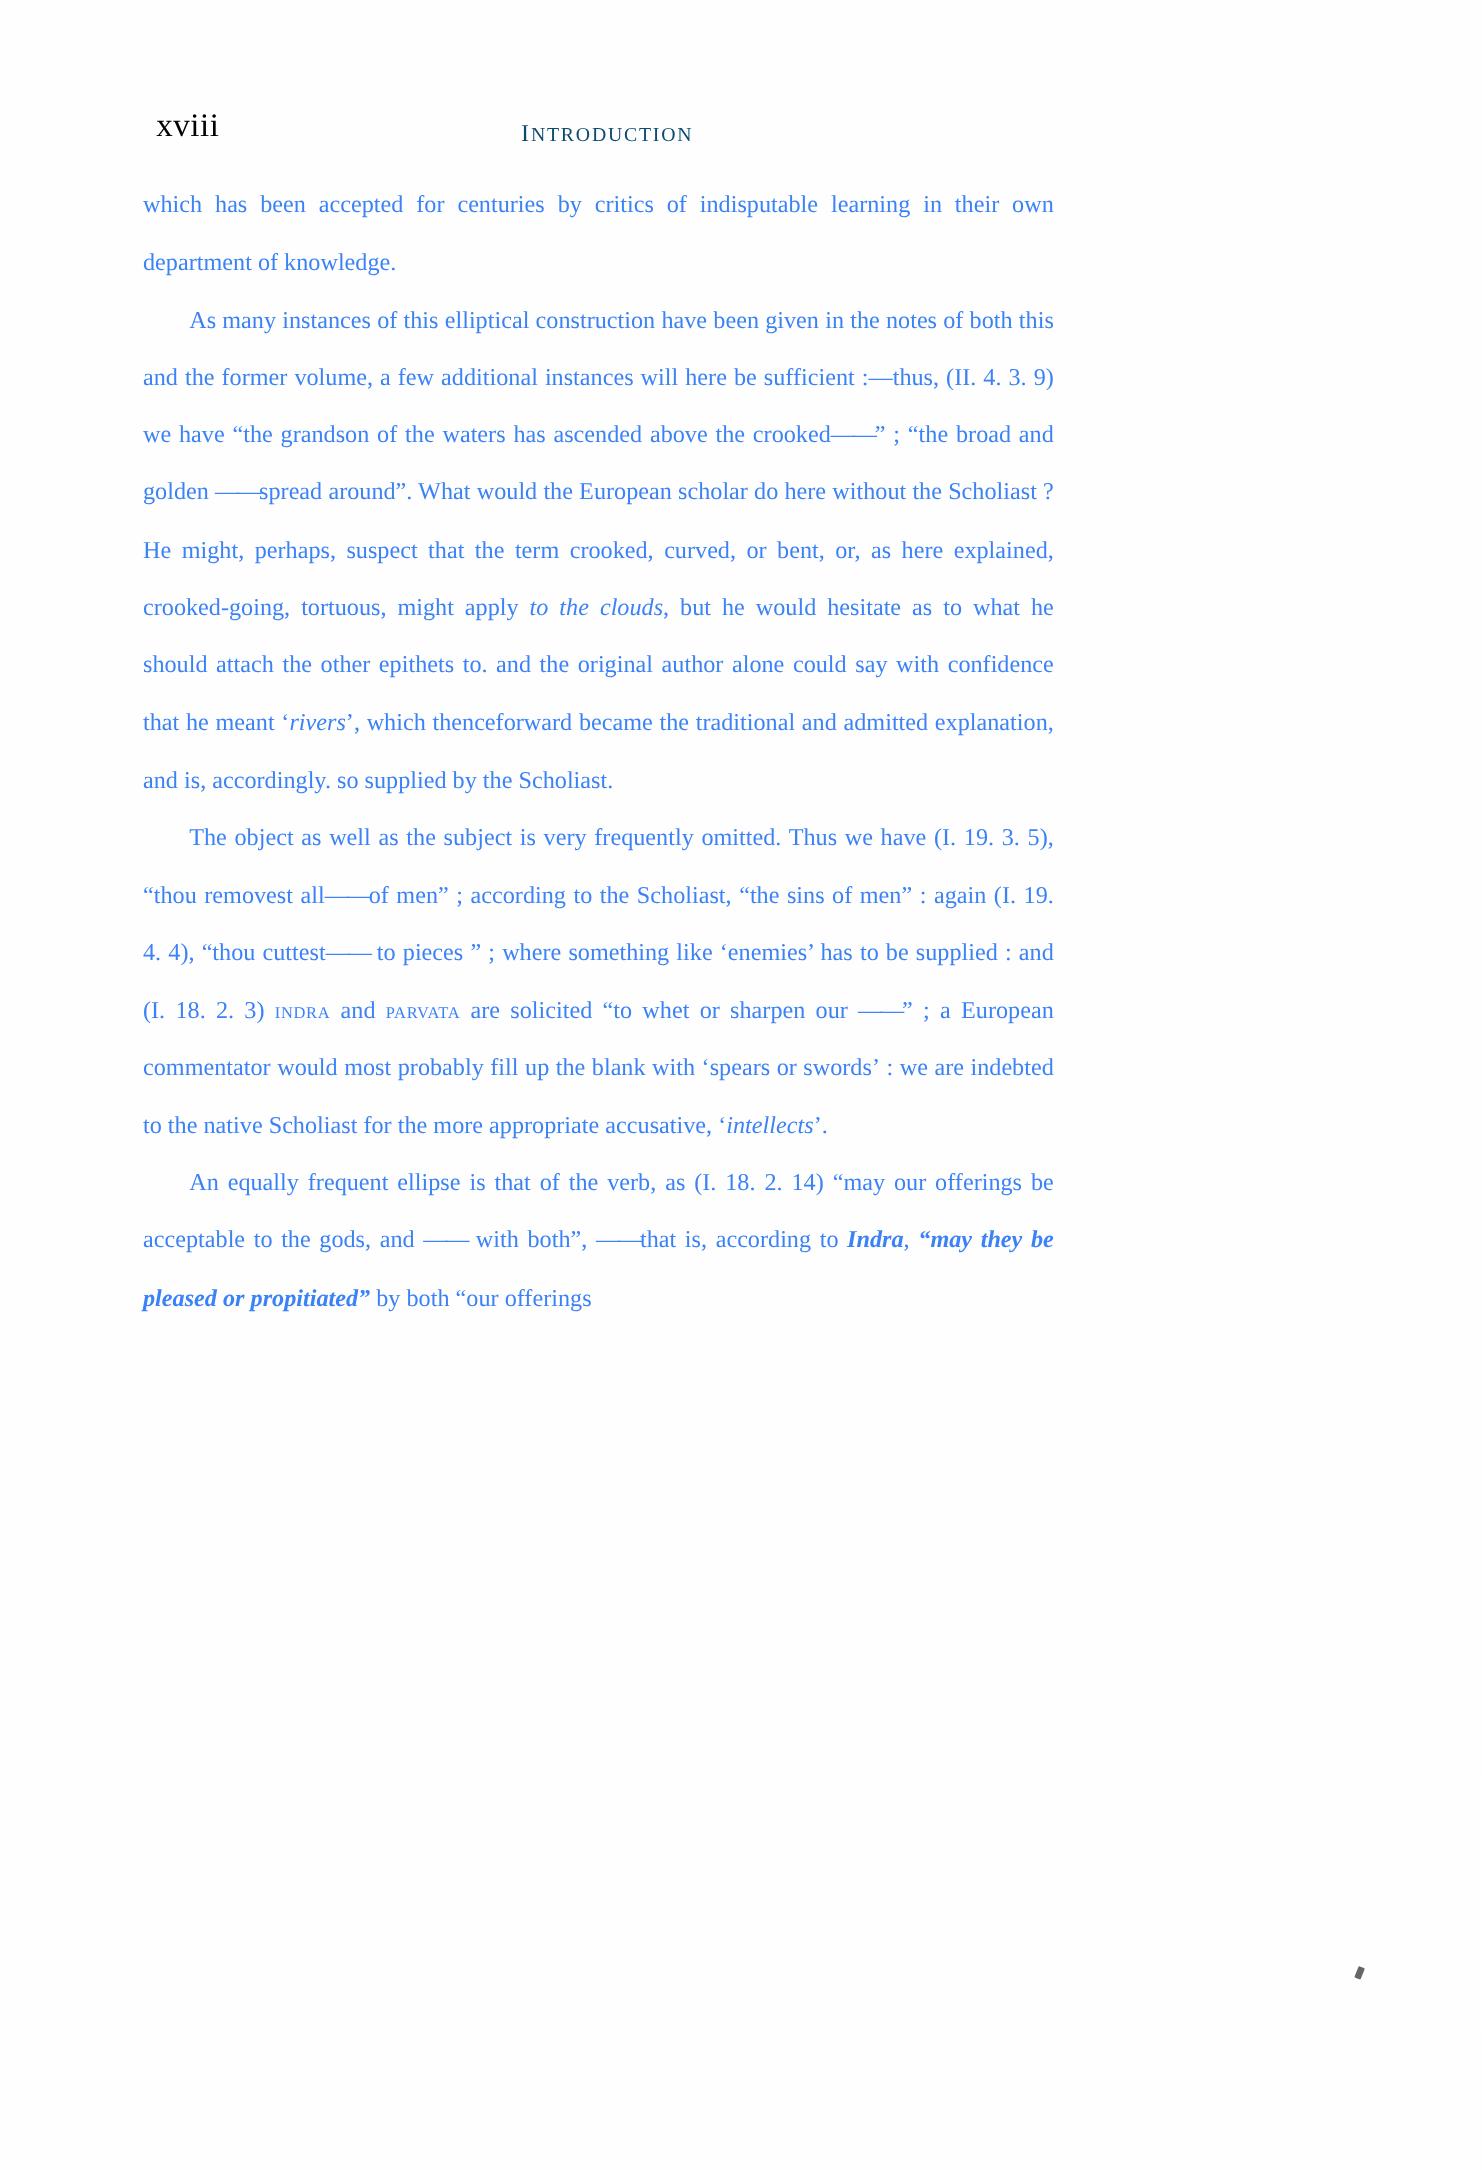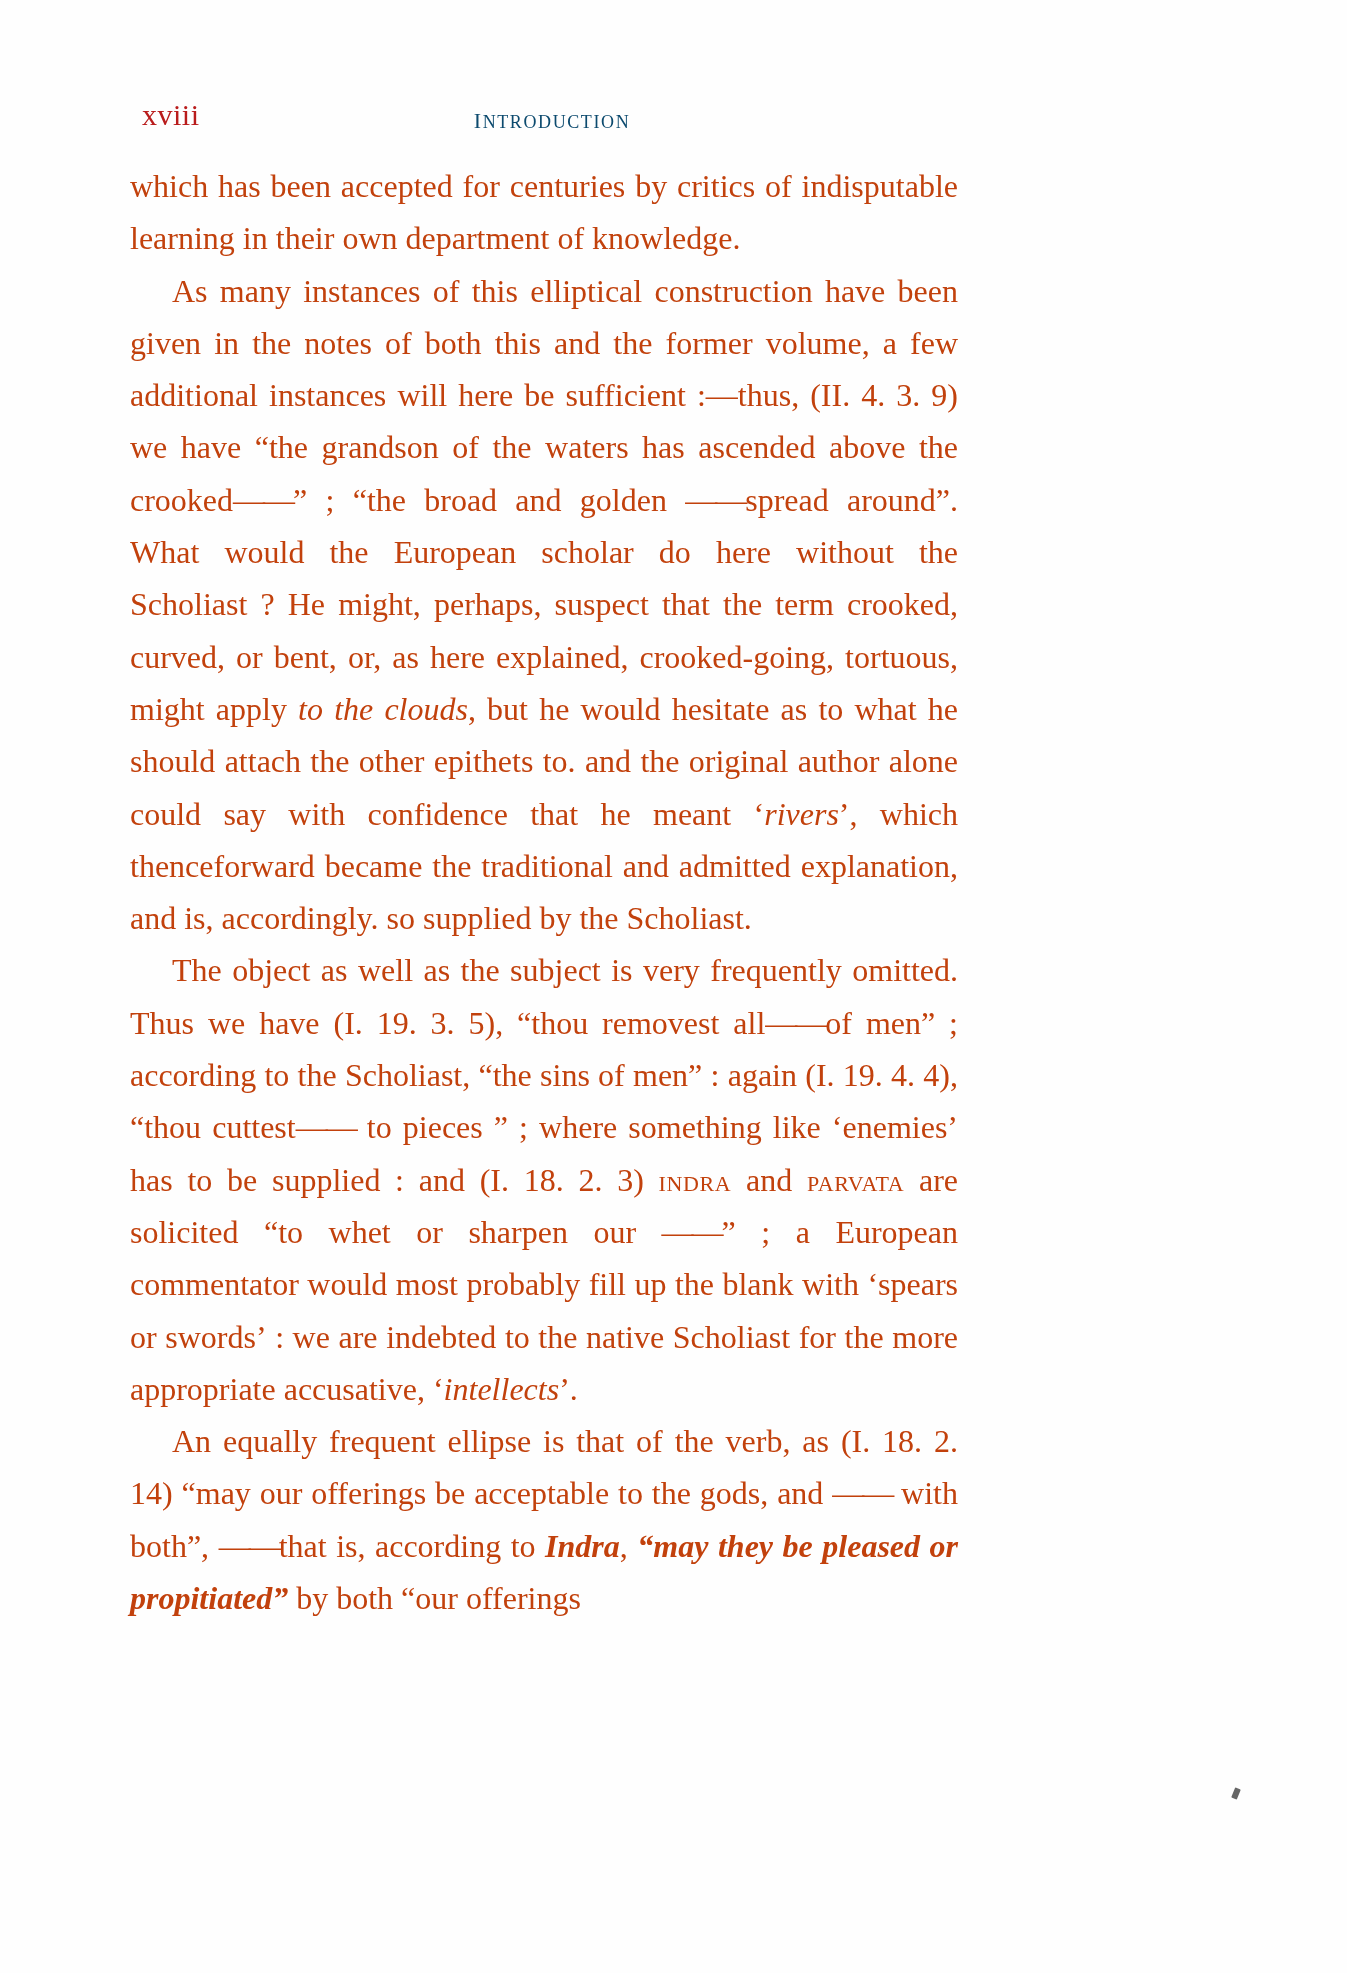--- a/index.html
+++ b/index.html
@@ -32,21 +32,21 @@
     top: 98px;
     width: 820px;
     height: 44px;
   }
   .folio {
     position: absolute;
     left: 0;
     top: 0;
     font-size: 30px;
     letter-spacing: 0.5px;
-    color: #b91c1c;
+    color: #000000;
   }
   .head-title {
     position: absolute;
     left: 0;
     top: 2px;
     width: 820px;
     text-align: center;
     font-size: 26px;
     letter-spacing: 1.6px;
     font-variant: small-caps;
@@ -61,25 +61,25 @@
   .textblock {
     position: absolute;
     left: 130px;
     top: 160px;
     width: 828px;
   }
 
   p.para {
     margin: 0;
     padding: 0;
-    font-size: 32px;
+    font-size: 22px;
     line-height: 52.3px;
     text-align: justify;
     text-justify: inter-word;
-    color: #c2410c;
+    color: #3b82f6;
     hyphens: manual;
   }
   p.para.indent {
     text-indent: 42px;
   }
   p.para.noindent {
     text-indent: 0;
   }
 
   .sc {

